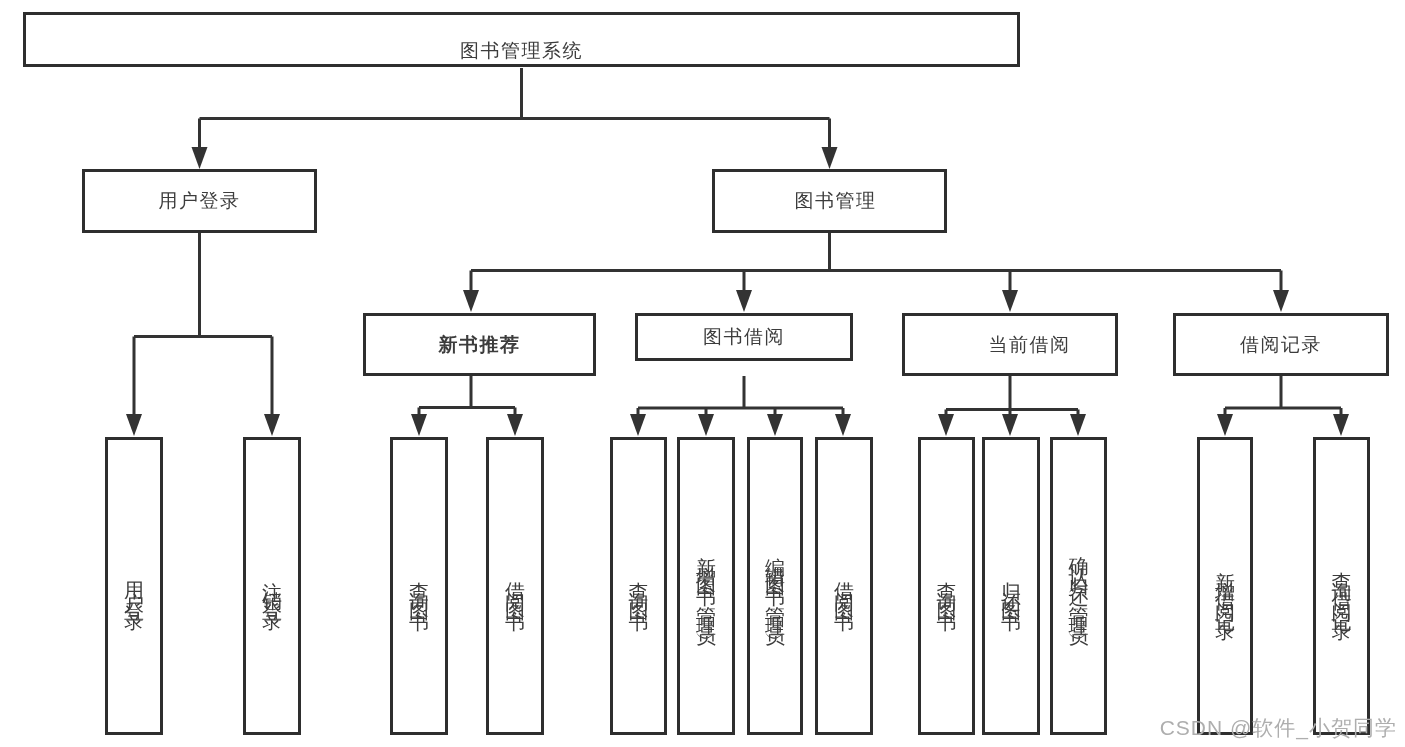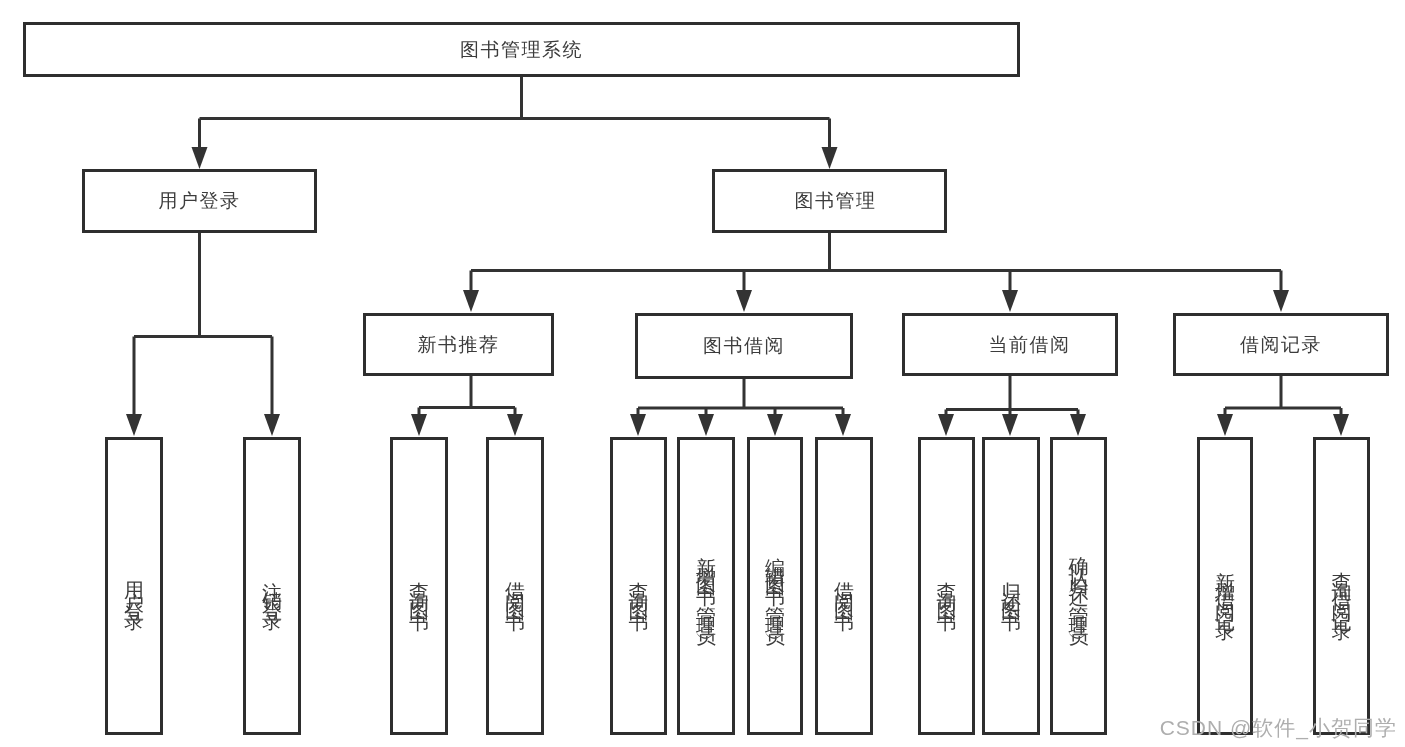--- a/index.html
+++ b/index.html
@@ -101,35 +101,35 @@
 
     <path d="
       M1281 376 L1281 408
       M1225 408 L1341 408
       M1225 408 L1225 418
       M1341 408 L1341 418"></path>
     <polygon points="1217,414 1233,414 1225,436"></polygon>
     <polygon points="1333,414 1349,414 1341,436"></polygon>
   </svg>
 
-  <div class="box" style="left:23px;top:22px;width:997px;height:55px;">
+  <div class="box" style="left:23px;top:12px;width:997px;height:55px;align-items:flex-end;">
     <span class="hlabel">图书管理系统</span>
   </div>
 
   <div class="box" style="left:82px;top:169px;width:235px;height:64px;">
     <span class="hlabel">用户登录</span>
   </div>
   <div class="box" style="left:712px;top:169px;width:235px;height:64px;padding-left:12px;">
     <span class="hlabel">图书管理</span>
   </div>
 
-  <div class="box" style="left:363px;top:313px;width:191px;height:63px;">
+  <div class="box" style="left:363px;top:313px;width:233px;height:63px;font-weight:bold;">
     <span class="hlabel">新书推荐</span>
   </div>
-  <div class="box" style="left:635px;top:313px;width:218px;height:66px;">
+  <div class="box" style="left:635px;top:313px;width:218px;height:48px;">
     <span class="hlabel">图书借阅</span>
   </div>
   <div class="box" style="left:902px;top:313px;width:216px;height:63px;padding-left:39px;">
     <span class="hlabel">当前借阅</span>
   </div>
   <div class="box" style="left:1173px;top:313px;width:216px;height:63px;align-items:center;">
     <span class="hlabel">借阅记录</span>
   </div>
 
   <div class="box" style="left:105px;top:437px;width:58px;height:298px;">

